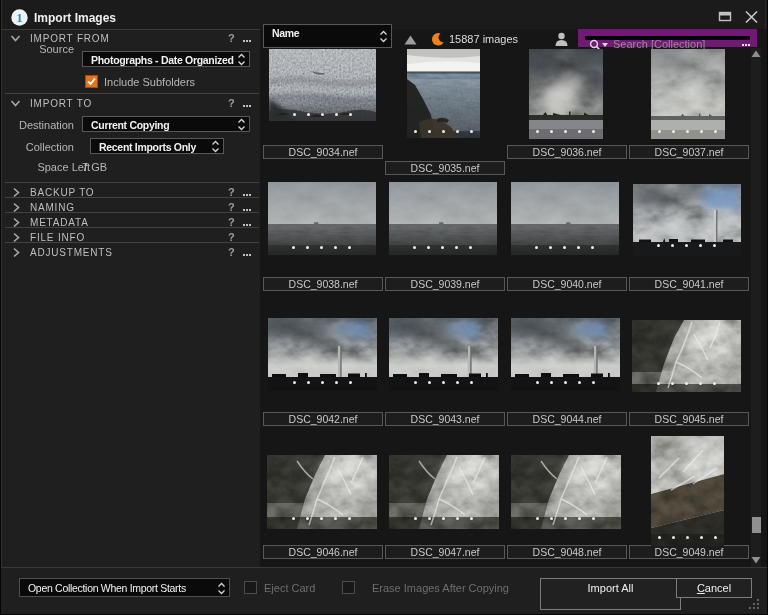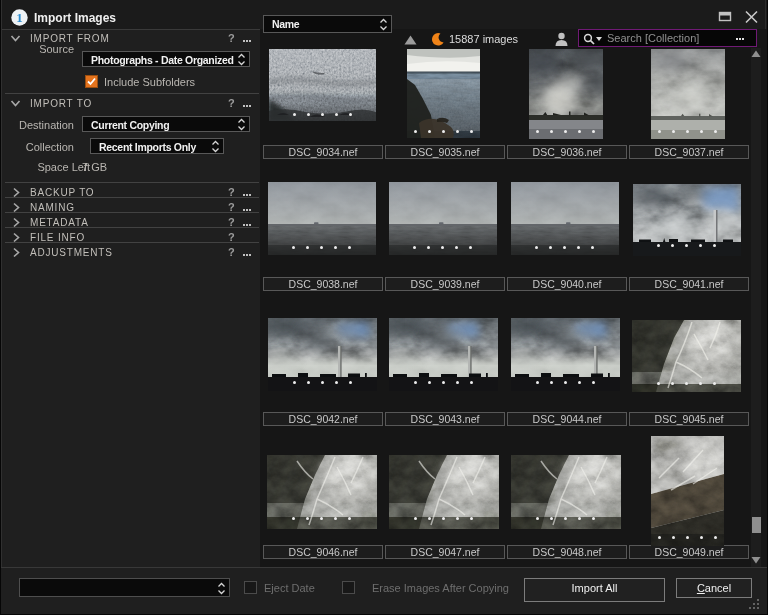--- a/index.html
+++ b/index.html
@@ -158,58 +158,58 @@
       <div class="dots3"></div>
   </div>
 </div>
 <div class="vline" style="left:260px;top:29px;height:538px;background:#3a3a3a"></div>
 <div class="vline" style="left:1px;top:0;height:613px;background:#303030"></div>
 <div class="vline" style="left:765px;top:0;height:613px;background:#2b2b2b"></div>
 
 <div class="ra"></div>
 <div id="ra-content">
 
-  <div class="combo" style="left:263px;top:15px;width:129px;height:18px">
+  <div class="combo" style="left:263px;top:24px;width:129px;height:24px">
     <div class="ctext" style="font-weight:bold">Name</div>
     <svg class="spin" width="9" height="13" viewBox="0 0 9 13">
         <path d="M1.5 4.5 L4.5 1.5 L7.5 4.5 M1.5 8.5 L4.5 11.5 L7.5 8.5" fill="none" stroke="#d6d6d6" stroke-width="1.3"></path>
       </svg>
   </div>
   <svg class="abs" style="left:404px;top:35px" width="13" height="10" viewBox="0 0 13 10">
       <path d="M6.5 0.5 L12.5 9.5 L0.5 9.5 Z" fill="#9c9c9c"></path>
     </svg>
   <svg class="abs" style="left:432px;top:33px" width="15" height="13" viewBox="0 0 15 13">
     <path d="M5.8 0.5 A6.2 6.2 0 1 0 12.4 7.2 A5.0 5.0 0 0 1 5.8 0.5 Z" fill="#ef8318" transform="rotate(25 7 6.5)"></path>
   </svg>
   <div class="abs" style="left:449px;top:33px;font-size:11px;color:#dcdcdc">15887 images</div>
   <svg class="abs" style="left:553px;top:32px" width="17" height="14" viewBox="0 0 17 14">
     <circle cx="8.5" cy="4" r="3.2" fill="#c0c0c0"></circle>
     <path d="M2.5 14 Q2.5 8 8.5 8 Q14.5 8 14.5 14 Z" fill="#c0c0c0"></path>
   </svg>
-  <div class="abs" style="left:578px;top:29px;width:179px;height:18px;background:#060606;border:1px solid #701a75">
+  <div class="abs" style="left:578px;top:29px;width:179px;height:18px;background:#060606;border:7px solid #701a75">
     <svg class="abs" style="left:4px;top:3px" width="20" height="12" viewBox="0 0 20 12">
       <circle cx="5" cy="5" r="3.4" fill="none" stroke="#d8d8d8" stroke-width="1.5"></circle>
       <path d="M7.6 7.6 L11 11" stroke="#d8d8d8" stroke-width="1.7"></path>
       <path d="M13 4 L19 4 L16 8 Z" fill="#d8d8d8"></path>
     </svg>
     <div class="abs" style="left:28px;top:2px;font-size:11px;color:#909090">Search [Collection]</div>
     <div class="dots3" style="left:157px;top:8px;background:#e0e0e0;box-shadow:3px 0 #e0e0e0, 6px 0 #e0e0e0"></div>
   </div>
 
   <div class="abs" style="left:751px;top:48px;width:10px;height:519px;background:#1d1d1d"></div>
   <svg class="abs" style="left:751px;top:50px" width="10" height="8" viewBox="0 0 10 8">
       <path d="M5 0.5 L9.5 7 L0.5 7 Z" fill="#909090"></path>
     </svg>
   <svg class="abs" style="left:751px;top:556px" width="10" height="8" viewBox="0 0 10 8">
       <path d="M5 7.5 L9.5 1 L0.5 1 Z" fill="#909090"></path>
     </svg>
   <div class="abs" style="left:751.5px;top:517px;width:9px;height:16px;background:#8f8f8f"></div>
 
   <div class="tlabel" style="left:263px;top:145px">DSC_9034.nef</div>
-  <div class="tlabel" style="left:385px;top:145px">DSC_9035.nef</div>
+  <div class="tlabel" style="left:385px;top:161px">DSC_9035.nef</div>
   <div class="tlabel" style="left:507px;top:145px">DSC_9036.nef</div>
   <div class="tlabel" style="left:629px;top:145px">DSC_9037.nef</div>
   <div class="tlabel" style="left:263px;top:277px">DSC_9038.nef</div>
   <div class="tlabel" style="left:385px;top:277px">DSC_9039.nef</div>
   <div class="tlabel" style="left:507px;top:277px">DSC_9040.nef</div>
   <div class="tlabel" style="left:629px;top:277px">DSC_9041.nef</div>
   <div class="tlabel" style="left:263px;top:412px">DSC_9042.nef</div>
   <div class="tlabel" style="left:385px;top:412px">DSC_9043.nef</div>
   <div class="tlabel" style="left:507px;top:412px">DSC_9044.nef</div>
   <div class="tlabel" style="left:629px;top:412px">DSC_9045.nef</div>
@@ -656,29 +656,30 @@
       <i></i>
       <i></i>
       <i></i>
     </div>
 </div>
 
 <div class="hline" style="left:1px;top:567px;width:766px;background:#383838"></div>
 <div class="bb"></div>
 <div id="bb-content">
   <div class="combo" style="left:19px;top:578px;width:211px;height:19px;border-color:#4e4e4e;font-weight:normal">
+    <div class="ctext" style="top:3px">Open Collection When Import Starts</div>
     <svg class="spin" width="9" height="13" viewBox="0 0 9 13">
         <path d="M1.5 4.5 L4.5 1.5 L7.5 4.5 M1.5 8.5 L4.5 11.5 L7.5 8.5" fill="none" stroke="#d6d6d6" stroke-width="1.3"></path>
       </svg>
   </div>
   <div class="gchk" style="left:244px;top:581px"></div>
-  <div class="gtxt" style="left:264px;top:582px">Eject Date</div>
+  <div class="gtxt" style="left:264px;top:582px">Eject Card</div>
   <div class="gchk" style="left:342px;top:581px"></div>
   <div class="gtxt" style="left:372px;top:582px">Erase Images After Copying</div>
-  <div class="btn" style="left:524px;top:578px;width:141px;height:24px;line-height:18px">Import All</div>
+  <div class="btn" style="left:540px;top:578px;width:141px;height:32px;line-height:18px">Import All</div>
   <div class="btn" style="left:676px;top:578px;width:76px;height:20px;line-height:18px"><u>C</u>ancel</div>
   <svg class="abs" style="left:748px;top:598px" width="12" height="12" viewBox="0 0 12 12">
     <g fill="#626262">
         <rect x="9" y="9" width="2" height="2"></rect>
         <rect x="5" y="9" width="2" height="2"></rect>
         <rect x="1" y="9" width="2" height="2"></rect>
         <rect x="9" y="5" width="2" height="2"></rect>
         <rect x="5" y="5" width="2" height="2"></rect>
         <rect x="9" y="1" width="2" height="2"></rect>
       </g>

